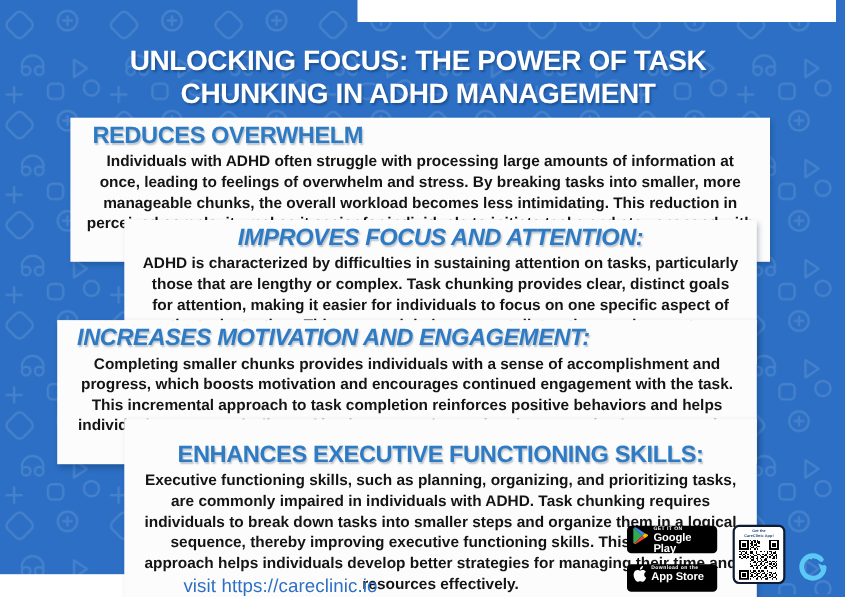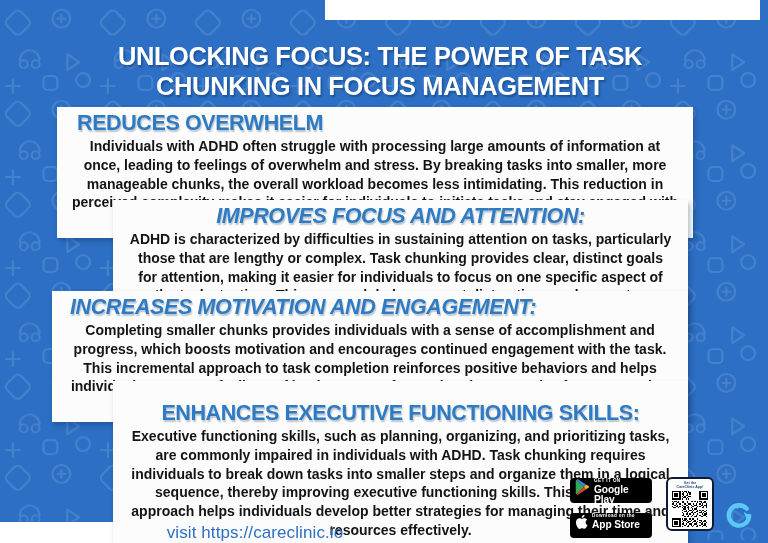--- a/index.html
+++ b/index.html
@@ -67,21 +67,21 @@
   }
   .card-body {
     color:#141414;
     font-size:14px;
     line-height:1.34;
     text-align:center;
     font-weight:bold;
     padding:0 4px;
   }
 
-  .card-1 { left:57px;  top:107px; width:636px; }
+  .card-1 { left:64px;  top:107px; width:636px; }
   .card-1 .card-title { text-align:left; padding-left:10px; }
 
   .card-2 { left:113px; top:200px; width:575px; }
   .card-2 .card-title { text-align:center;font-style:italic; }
 
   .card-3 { left:52px;  top:291px; width:636px; }
   .card-3 .card-title { text-align:left; padding-left:8px;font-style:italic; }
 
   .card-4 { left:113px; top:381px; width:575px; }
   .card-4 .card-title { text-align:center;margin-top:16px; }
@@ -155,21 +155,21 @@
       </defs>
       <rect width="768" height="543" fill="url(#icons)"></rect>
     </svg>
   </div>
 
   <div class="band-top"></div>
   <div class="band-bottom"></div>
 
   <div class="title">
     <span>UNLOCKING FOCUS: THE POWER OF TASK</span>
-    <span class="l2">CHUNKING IN FOCUS MANAGEMENT</span>
+    <span class="l2">CHUNKING IN ADHD MANAGEMENT</span>
   </div>
 
   <div class="card card-1">
     <div class="card-title">REDUCES OVERWHELM</div>
     <div class="card-body">Individuals with ADHD often struggle with processing large amounts of information at once, leading to feelings of overwhelm and stress. By breaking tasks into smaller, more manageable chunks, the overall workload becomes less intimidating. This reduction in perceived complexity makes it easier for individuals to initiate tasks and stay engaged with them.</div>
   </div>
 
   <div class="card card-2">
     <div class="card-title">IMPROVES FOCUS AND ATTENTION:</div>
     <div class="card-body">ADHD is characterized by difficulties in sustaining attention on tasks, particularly those that are lengthy or complex. Task chunking provides clear, distinct goals for attention, making it easier for individuals to focus on one specific aspect of the task at a time. This approach helps prevent distractions and promotes sustained attention throughout the task completion process.</div>

